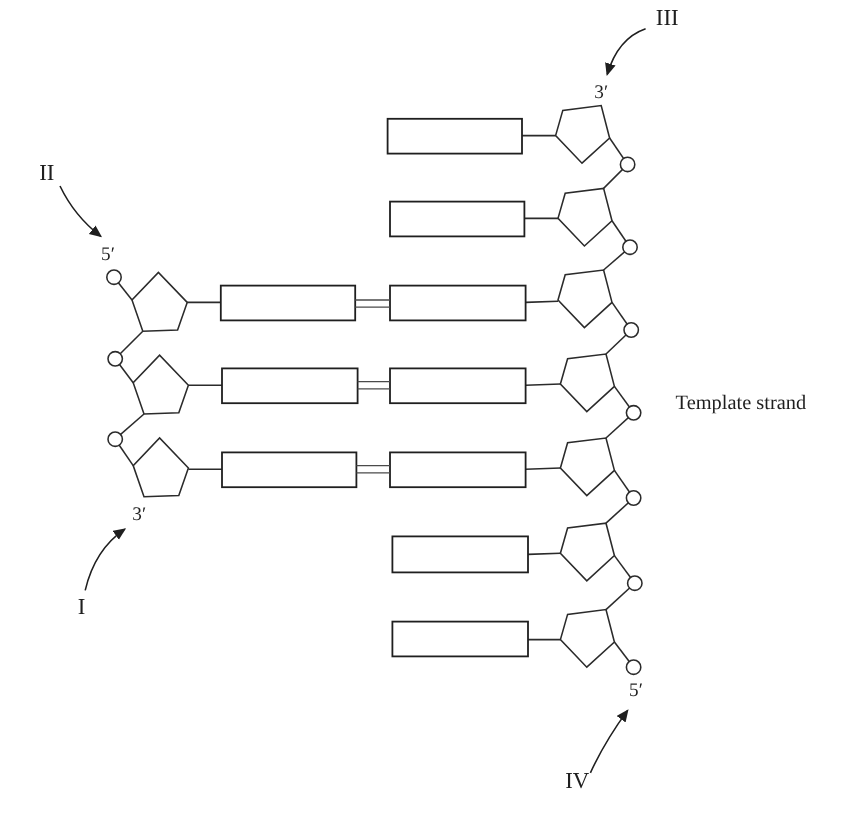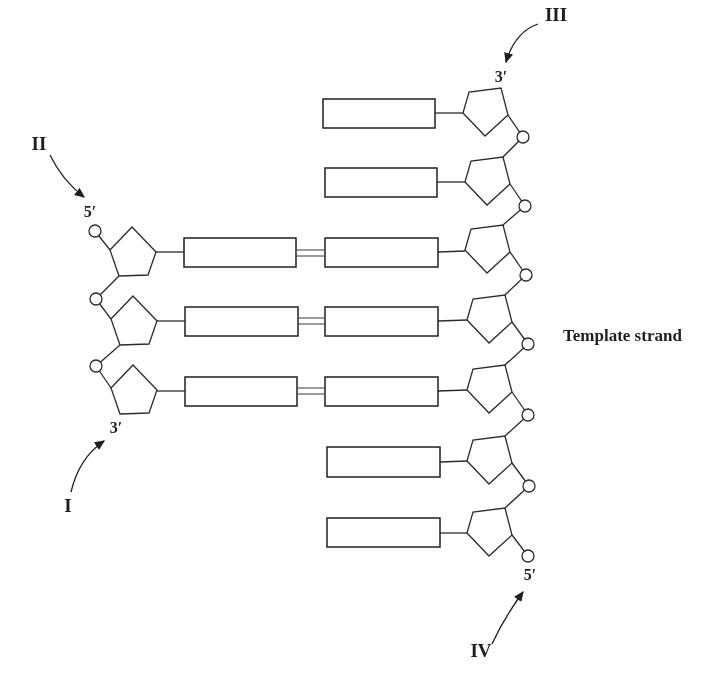--- a/index.html
+++ b/index.html
@@ -2,21 +2,20 @@
 <html><head>
 <meta charset="utf-8">
 <style>
   html, body { margin: 0; padding: 0; background: #ffffff; }
   .figure-canvas {
     position: relative;
     width: 715px;
     height: 678px;
     background: #ffffff;
     font-family: "Liberation Serif", serif;
-    font-weight: bold;
   }
   svg text {
     font-family: "Liberation Serif", serif;
     fill: #1f1f1f;
   }
   .numeral { font-size: 19px; }
   .prime-label { font-size: 16px; }
   .strand-label { font-size: 17px; }
   .bond { stroke: #2b2b2b; stroke-width: 1.3; fill: none; }
   .hbond { stroke: #4a4a4a; stroke-width: 1.1; fill: none; }

